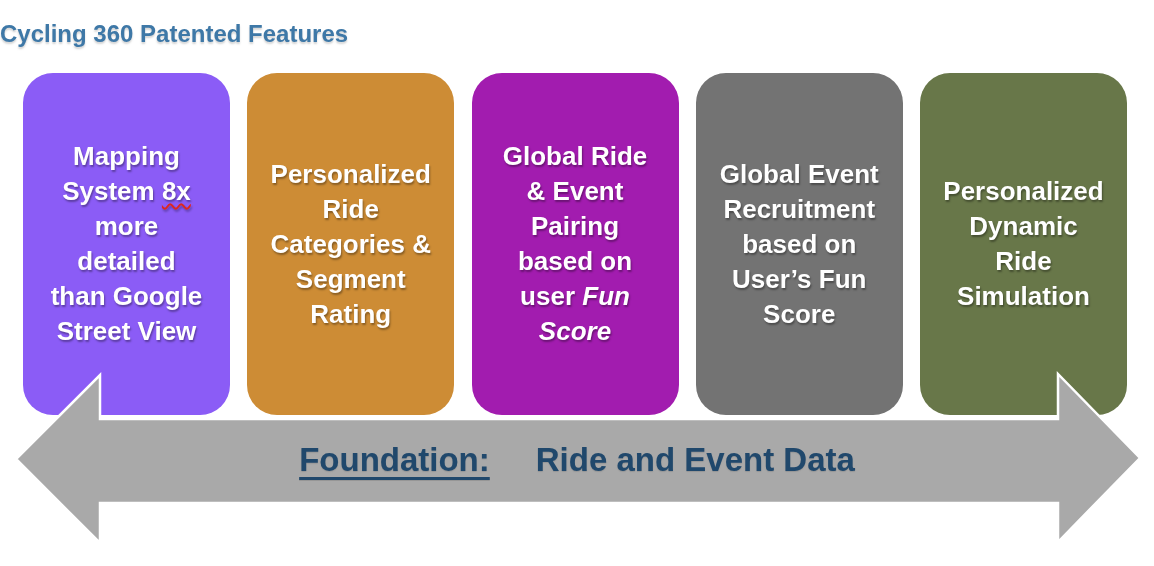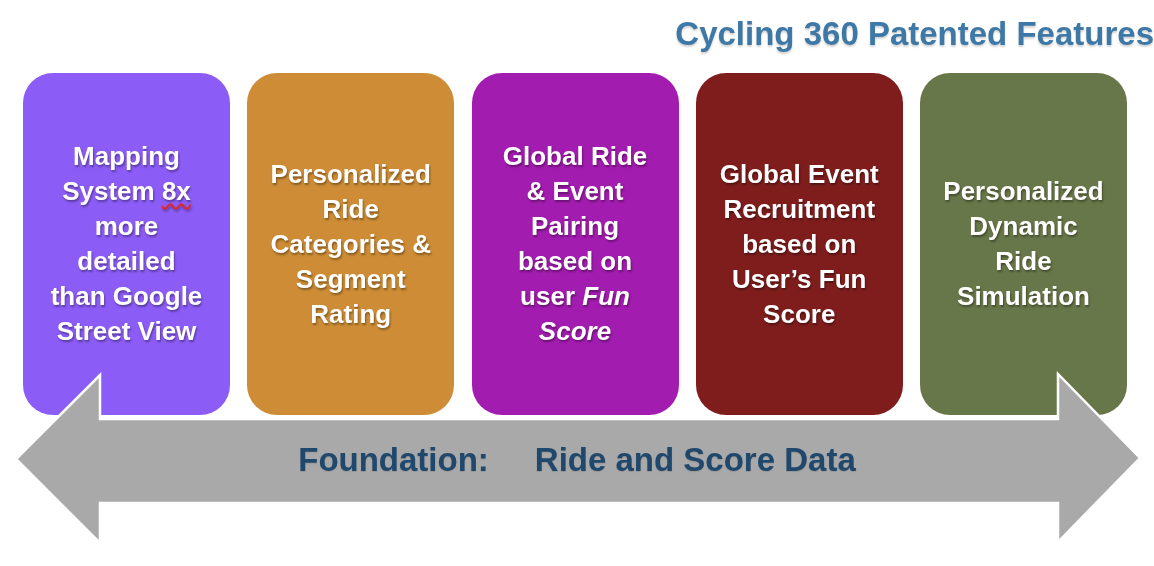--- a/index.html
+++ b/index.html
@@ -2,21 +2,21 @@
 <html><head>
 <meta charset="utf-8">
 <style>
   html,body{margin:0;padding:0;background:#ffffff;}
   .stage{
     position:relative;width:1154px;height:566px;overflow:hidden;background:#ffffff;
     font-family:"Liberation Sans",sans-serif;
   }
   .title{
     position:absolute;top:14px;left:0;width:100%;margin:0;
-    text-align:right;font-size:33px;font-weight:700;line-height:40px;
+    text-align:left;font-size:24px;font-weight:700;line-height:40px;
     text-shadow:0 2px 2px rgba(130,130,130,0.35);
   }
   .cards{
     position:absolute;top:73px;left:23px;width:1104px;height:342px;
     display:flex;justify-content:space-between;z-index:1;
   }
   .card{
     width:207px;height:342px;border-radius:30px;
     display:flex;align-items:center;justify-content:center;text-align:center;
   }
@@ -33,20 +33,21 @@
     text-decoration-thickness:2px;
     text-underline-offset:3px;
   }
   .arrow-svg{position:absolute;top:0;left:0;z-index:2;pointer-events:none;}
   .foundation{
     position:absolute;top:440px;left:0;width:100%;text-align:center;z-index:3;
     font-size:33px;font-weight:700;line-height:40px;
     text-shadow:0 1px 1px rgba(90,90,90,0.25);
   }
   .f-label{
+    text-decoration:underline;
     text-decoration-thickness:3px;
     text-underline-offset:6px;
     margin-right:46px;
   }
 </style>
 </head>
 <body>
 
 <div class="stage">
 
@@ -73,21 +74,21 @@
 
     <div class="card" style="background-color: #a21caf;">
       <div class="card-text"><span>Global Ride
 &amp; Event
 Pairing
 based on
 user </span><span class="italic">Fun
 Score</span></div>
     </div>
 
-    <div class="card" style="background-color: #7f1d1d;">
+    <div class="card" style="background-color: #737373;">
       <div class="card-text">Global Event
 Recruitment
 based on
 User’s Fun
 Score</div>
     </div>
 
     <div class="card" style="background-color: rgb(104, 119, 73);">
       <div class="card-text">Personalized
 Dynamic
@@ -95,16 +96,16 @@
 Simulation</div>
     </div>
 
   </div>
 
   <svg class="arrow-svg" width="1154" height="566" viewBox="0 0 1154 566">
     <polygon stroke="#ffffff" stroke-width="2.5" stroke-linejoin="miter" points="16,459 100,375 100,419 1058,419 1058,374 1140,458 1058,542 1058,503 100,503 100,543" fill="#A9A9A9"></polygon>
   </svg>
 
   <div class="foundation" style="color: rgb(32, 72, 108);">
-    <span class="f-label">Foundation:</span><span class="f-text">Ride and Score Data</span>
+    <span class="f-label">Foundation:</span><span class="f-text">Ride and Event Data</span>
   </div>
 
 </div>
 
 </body></html>

